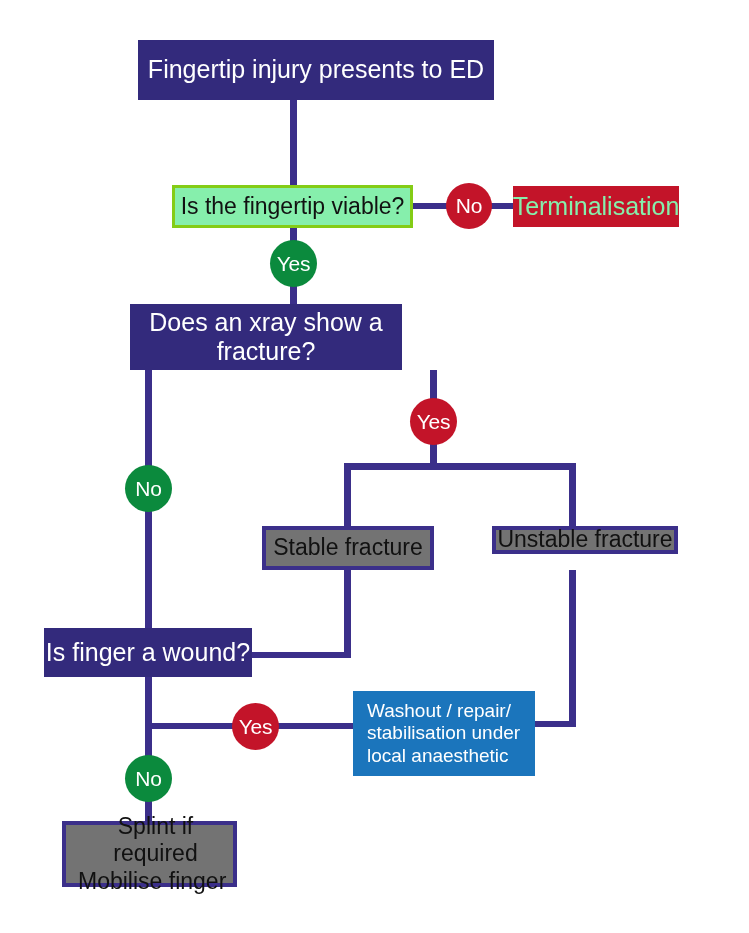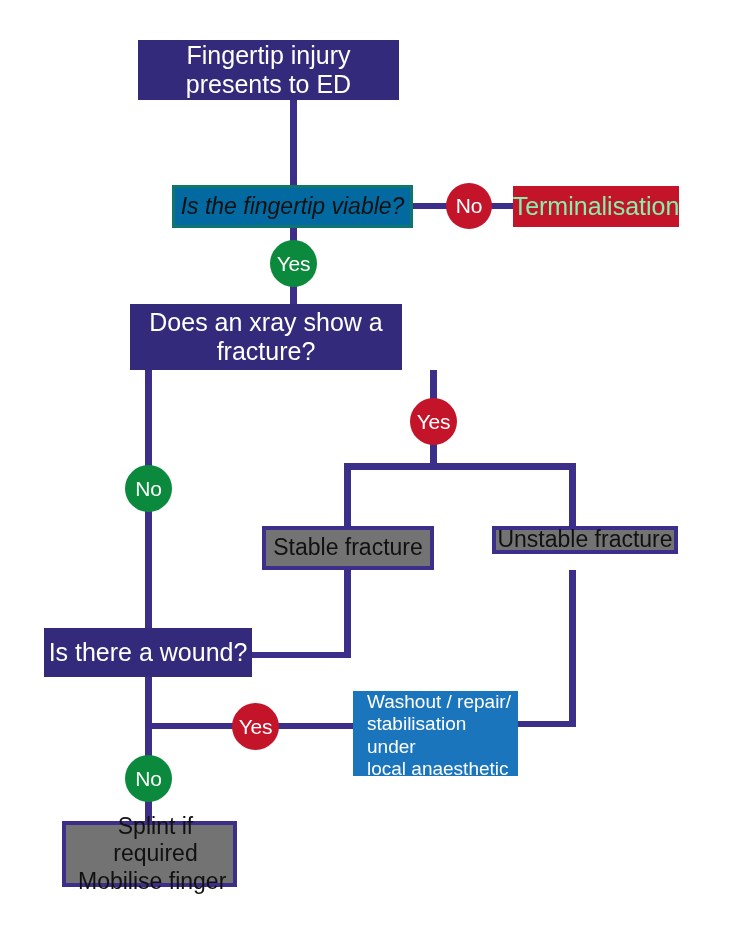--- a/index.html
+++ b/index.html
@@ -38,24 +38,23 @@
     background: #C31429;
     color: #86efac;
   }
   .node-filled-blue {
     background: #1B75BC;
     color: #ffffff;
     justify-content: flex-start;
     text-align: left;
   }
   .node-outline-black {
-    background: #0369a1;
+    background: #86efac;
     color: #111111;
-    border: 3px solid #0f766e;
-    font-style: italic;
+    border: 3px solid #84cc16;
   }
   .node-outline-purple {
     background: #737373;
     color: #111111;
     border: 4px solid #3B2F8A;
   }
   
   .badge {
     position: absolute;
     border-radius: 50%;
@@ -101,21 +100,21 @@
 
   <div class="line" style="left:569px; top:570px; width:7px; height:157px;"></div>
   <div class="line" style="left:518px; top:721px; width:58px; height:6px;"></div>
 
   <div class="line" style="left:145px; top:677px; width:7px; height:52px;"></div>
 
   <div class="line" style="left:145px; top:723px; width:212px; height:6px;"></div>
 
   <div class="line" style="left:145px; top:729px; width:7px; height:92px;"></div>
 
-  <div class="node node-filled-purple t-lg" style="left:138px; top:40px; width:261px; height:60px;">
+  <div class="node node-filled-purple t-lg" style="left:138px; top:40px; width:356px; height:60px;">
     <span>Fingertip injury presents to ED</span>
   </div>
 
   <div class="node node-outline-black t-md" style="left:172px; top:185px; width:241px; height:43px;">
     <span>Is the fingertip viable?</span>
   </div>
 
   <div class="node node-filled-red t-lg" style="left:513px; top:186px; width:166px; height:41px;">
     <span>Terminalisation</span>
   </div>
@@ -126,24 +125,24 @@
 
   <div class="node node-outline-purple t-md" style="left:262px; top:526px; width:172px; height:44px;">
     <span>Stable fracture</span>
   </div>
 
   <div class="node node-outline-purple t-md" style="left:492px; top:526px; width:186px; height:28px;">
     <span>Unstable fracture</span>
   </div>
 
   <div class="node node-filled-purple t-lg" style="left:44px; top:628px; width:208px; height:49px;">
-    <span>Is there a wound?</span>
+    <span>Is finger a wound?</span>
   </div>
 
-  <div class="node node-filled-blue t-sm pad-l" style="left:353px; top:691px; width:165px; height:85px; flex-direction:column; align-items:flex-start;">
+  <div class="node node-filled-blue t-sm pad-l" style="left:353px; top:691px; width:182px; height:85px; flex-direction:column; justify-content:center; align-items:flex-start;">
     <span>Washout / repair/</span>
     <span>stabilisation under</span>
     <span>local anaesthetic</span>
   </div>
 
   <div class="node node-outline-purple t-md" style="left:62px; top:821px; width:175px; height:66px; flex-direction:column; justify-content:center; align-items:flex-start; padding-left:12px;">
     <span>Splint if required</span>
     <span>Mobilise finger</span>
   </div>
 

